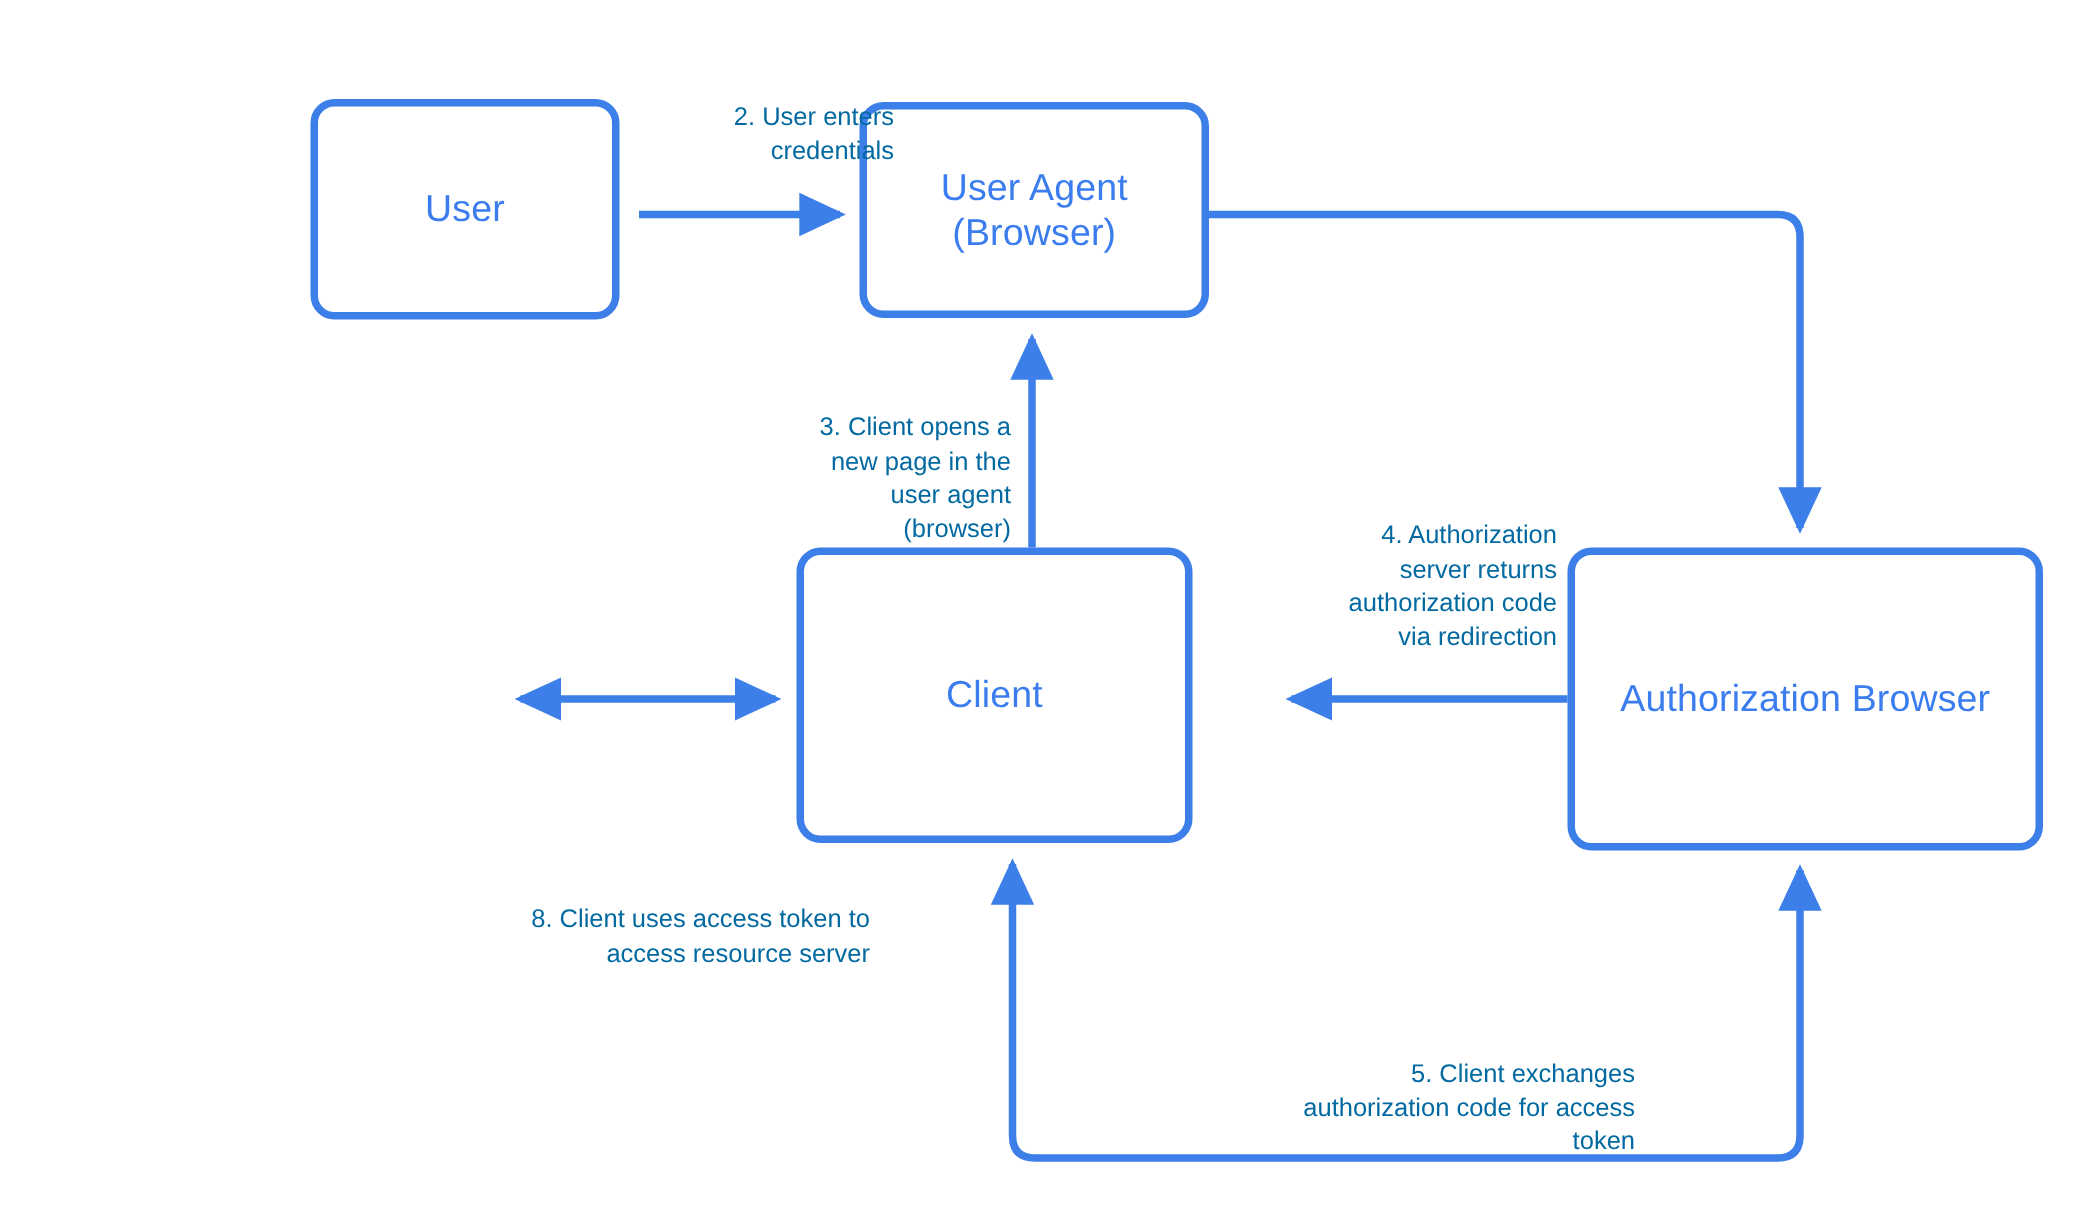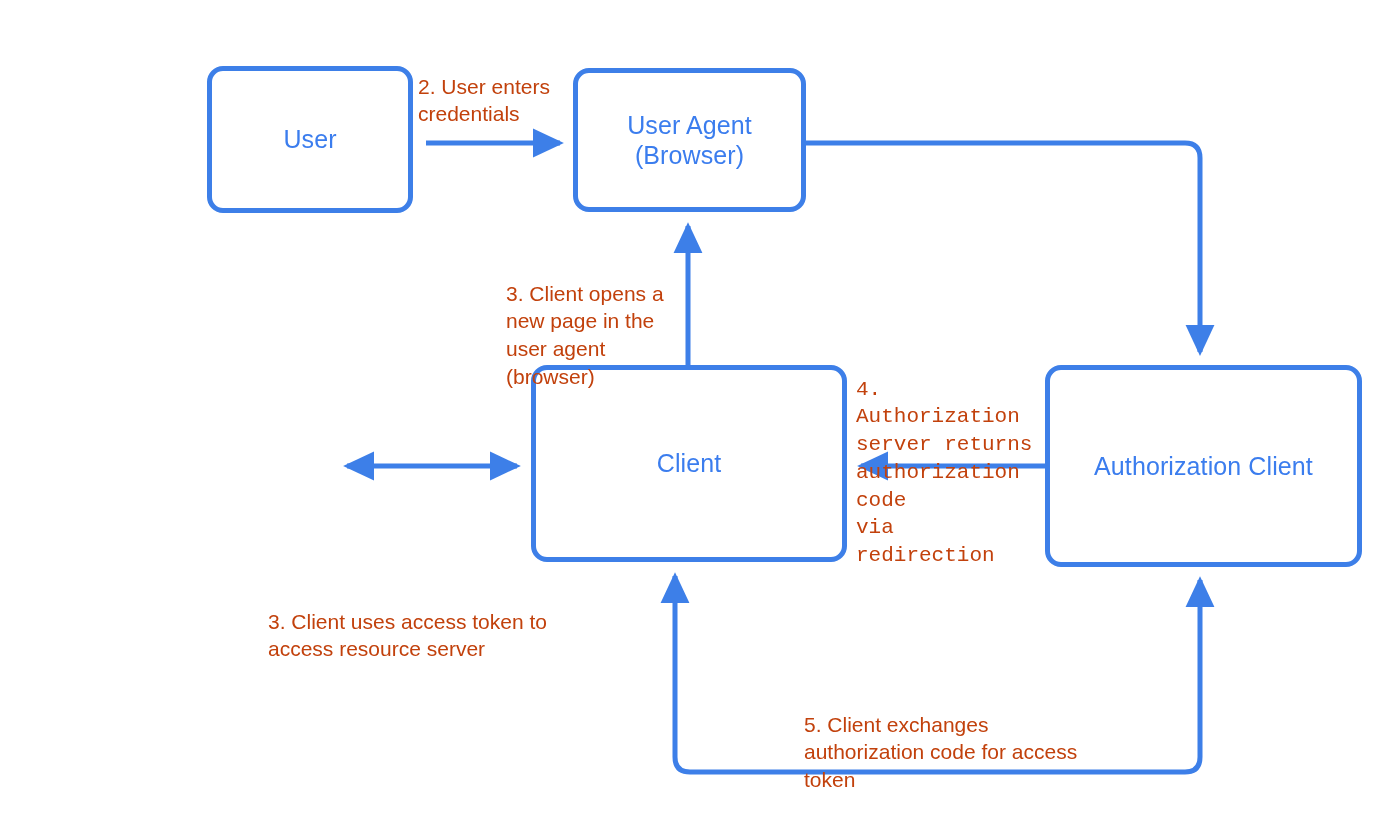--- a/index.html
+++ b/index.html
@@ -40,24 +40,24 @@
     line-height: 1.22;
     letter-spacing: 0.1px;
     z-index: 3;
   }
   .node-label {
     display: block;
     white-space: pre-line;
   }
   .edge-label {
     position: absolute;
-    color: #c2410c;
-    font-size: 21px;
+    color: #0369a1;
+    font-size: 17px;
     line-height: 1.32;
-    text-align: left;
+    text-align: right;
     white-space: pre-line;
     z-index: 4;
     pointer-events: none;
   }
 </style>
 </head>
 <body>
 
 <div id="diagram-root">
 
@@ -90,50 +90,50 @@
   <div class="node-box" style="left:207px; top:66px; width:206px; height:147px;">
     <span class="node-label">User</span>
   </div>
 
   <div class="node-box" style="left:573px; top:68px; width:233px; height:144px;">
     <span class="node-label">User Agent
 (Browser)</span>
   </div>
 
 
-  <div class="node-box" style="left:531px; top:365px; width:316px; height:197px;">
+  <div class="node-box" style="left:531px; top:365px; width:264px; height:197px;">
     <span class="node-label">Client</span>
   </div>
 
   <div class="node-box" style="left:1045px; top:365px; width:317px; height:202px;">
-    <span class="node-label">Authorization Client</span>
+    <span class="node-label">Authorization Browser</span>
   </div>
 
   <div class="edge-label" style="left:418px; top:45px; width:178px;">
     <span>2. User enters
 credentials</span>
   </div>
 
 
   <div class="edge-label" style="left:506px; top:252px; width:168px;">
     <span>3. Client opens a
 new page in the
 user agent
 (browser)</span>
   </div>
 
-  <div class="edge-label" style="left:856px; top:348px; width:182px;font-family:Liberation Mono, monospace;">
+  <div class="edge-label" style="left:856px; top:324px; width:182px;">
     <span>4. Authorization
 server returns
 authorization code
 via redirection</span>
   </div>
 
   <div class="edge-label" style="left:268px; top:580px; width:312px;">
-    <span>3. Client uses access token to
+    <span>8. Client uses access token to
 access resource server</span>
   </div>
 
   <div class="edge-label" style="left:804px; top:683px; width:286px;">
     <span>5. Client exchanges
 authorization code for access
 token</span>
   </div>
 
 </div>

